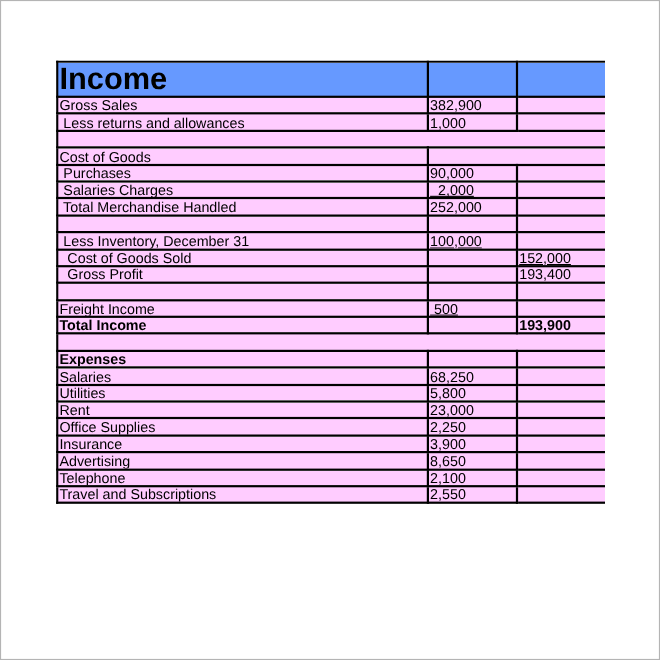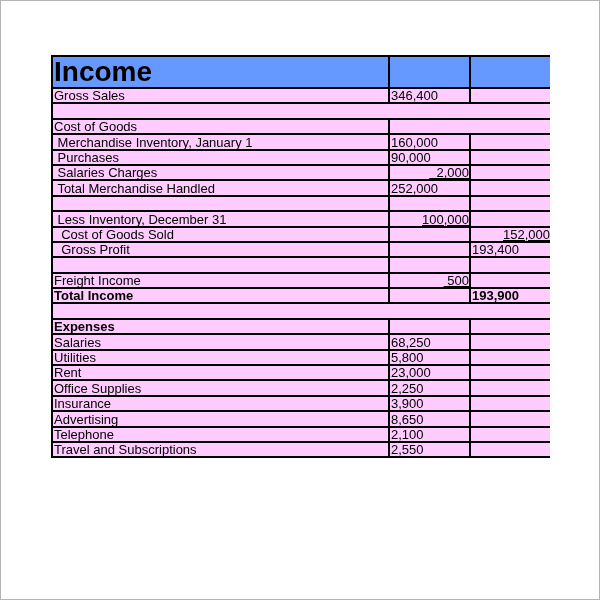--- a/index.html
+++ b/index.html
@@ -51,21 +51,21 @@
       height: 30px;
       line-height: 30px;
       font-size: 28px;
       font-weight: bold;
       vertical-align: middle;
     }
     table.income tr.last td {
       border-bottom: none;
     }
     .bold { font-weight: bold; }
-    .ul { text-decoration: underline; text-align: right; }
+    .ul { text-decoration: underline; }
   </style>
 </head>
 <body>
 
 <div class="frame"></div>
 
 <div class="sheet">
   <table class="income">
     <colgroup>
       <col class="c1">
@@ -74,34 +74,34 @@
     </colgroup>
     <tbody>
       <tr class="header">
         <td>Income</td>
         <td></td>
         <td></td>
       </tr>
 
       <tr>
         <td>Gross Sales</td>
-        <td>346,400</td>
+        <td>382,900</td>
+        <td></td>
+      </tr>
+      <tr>
+        <td> Less returns and allowances</td>
+        <td>1,000</td>
         <td></td>
       </tr>
       <tr>
         <td colspan="3"></td>
       </tr>
       <tr>
         <td>Cost of Goods</td>
         <td colspan="2"></td>
-      </tr>
-      <tr>
-        <td> Merchandise Inventory, January 1</td>
-        <td>160,000</td>
-        <td></td>
       </tr>
       <tr>
         <td> Purchases</td>
         <td>90,000</td>
         <td></td>
       </tr>
       <tr>
         <td> Salaries Charges</td>
         <td class="ul">  2,000</td>
         <td></td>

